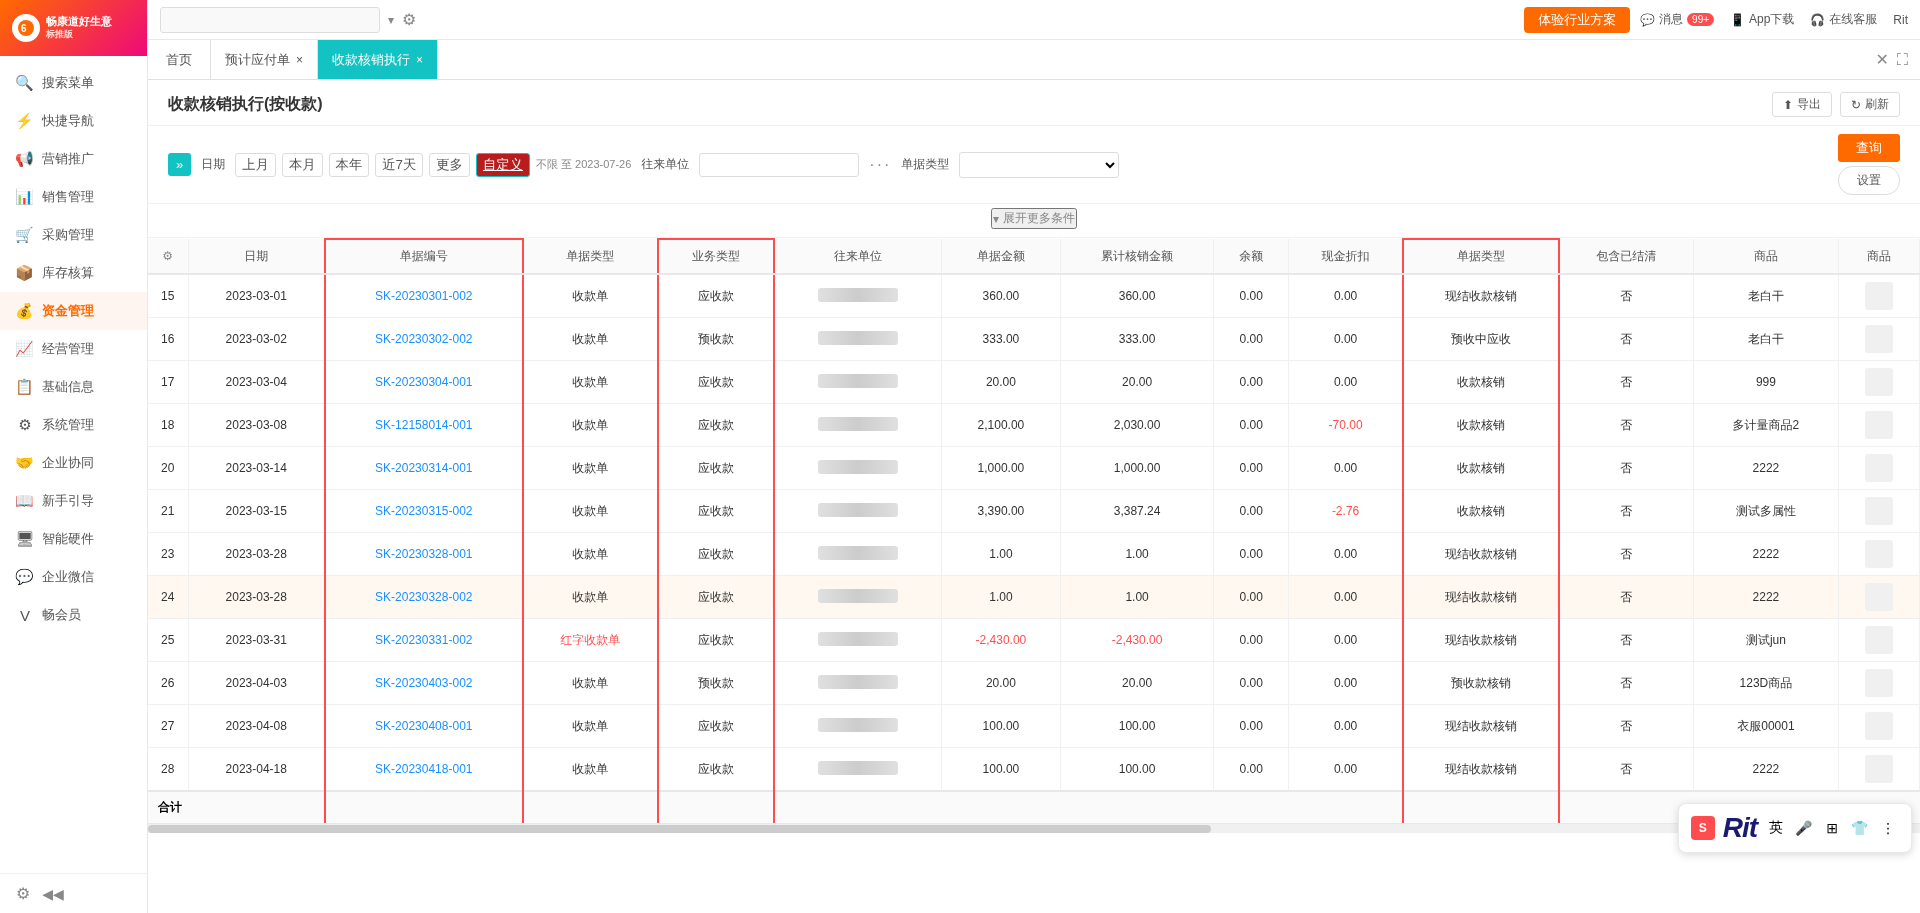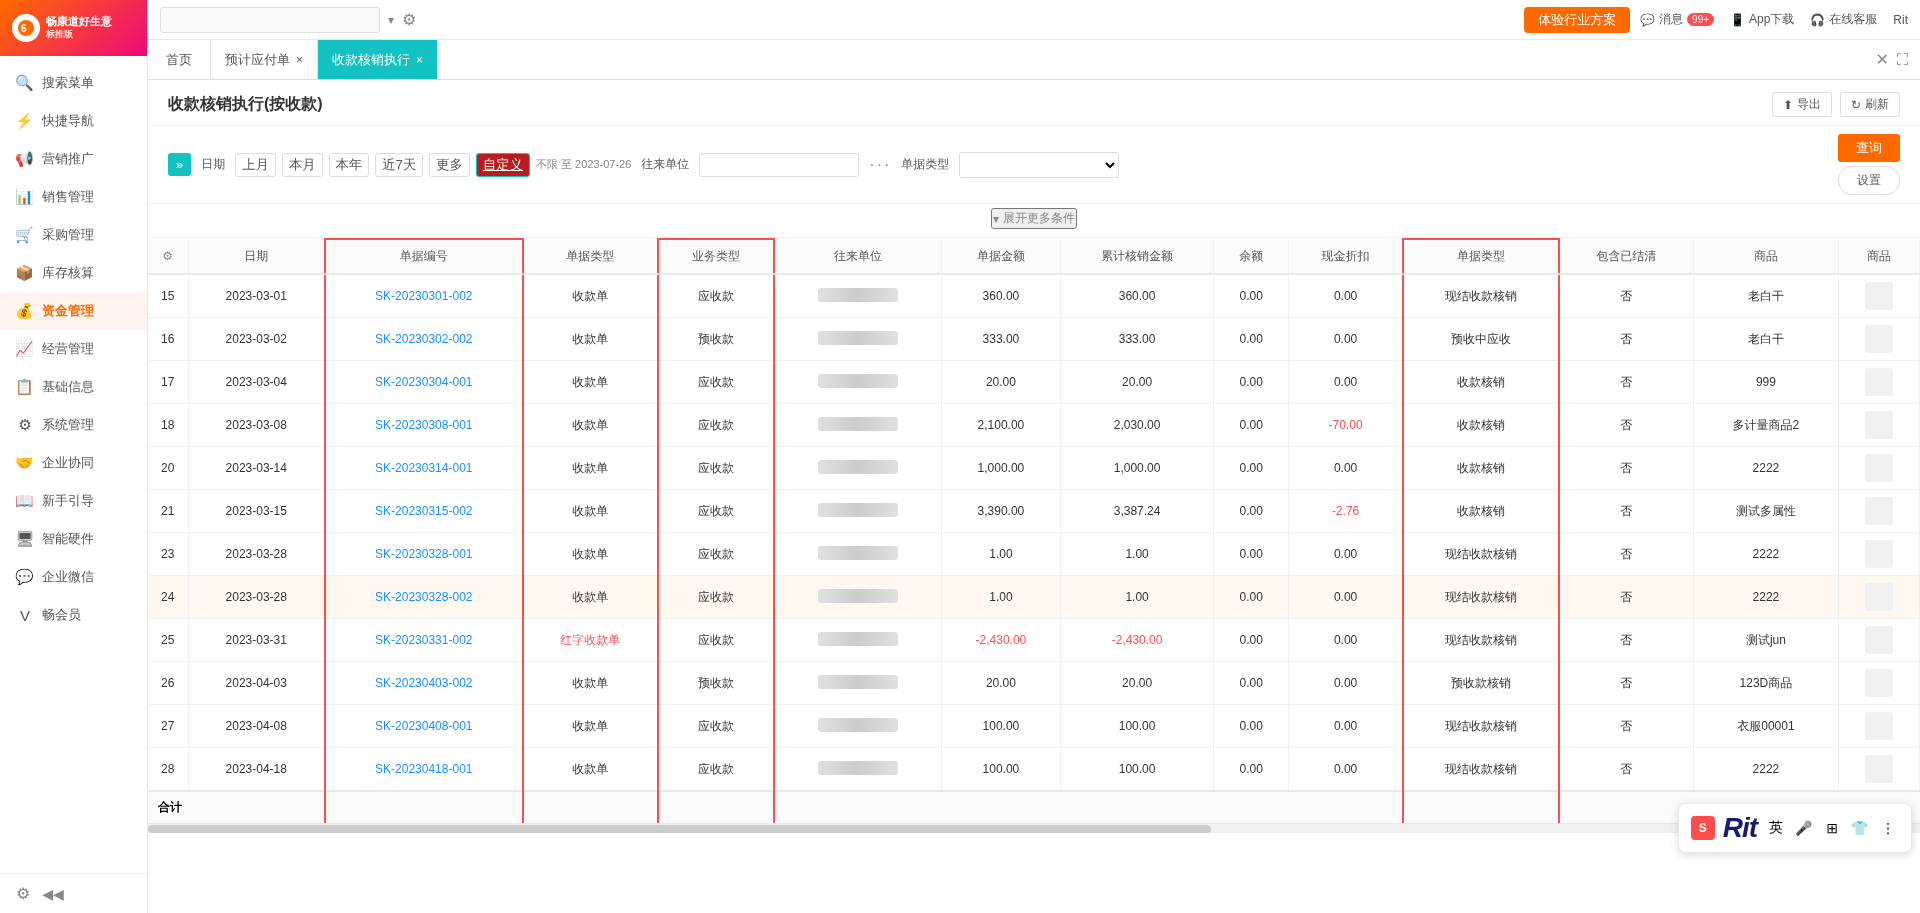--- a/index.html
+++ b/index.html
@@ -348,21 +348,21 @@
       <td>0.00</td>
       <td style="">0.00</td>
       <td class="col-highlighted" style="border-left:2px solid #ff4d4f; border-right:2px solid #ff4d4f;">收款核销</td>
       <td>否</td>
       <td>999</td>
       <td><span style="display:inline-block;width:28px;height:28px;background:#f0f0f0;border-radius:3px;vertical-align:middle;"></span></td>
     </tr>
             <tr>
       <td>18</td>
       <td>2023-03-08</td>
-      <td class="col-highlighted" style="border-left:2px solid #ff4d4f; border-right:2px solid #ff4d4f;"><a class="cell-link" href="#">SK-20230308-001</a></td>
+      <td class="col-highlighted" style="border-left:2px solid #ff4d4f; border-right:2px solid #ff4d4f;"><a class="cell-link" href="#">SK-12158014-001</a></td>
       <td style="">收款单</td>
       <td class="col-highlighted" style="border-left:2px solid #ff4d4f; border-right:2px solid #ff4d4f;">应收款</td>
       <td><span style="display:inline-block;width:80px;height:14px;background:linear-gradient(90deg,#e0e0e0,#ccc,#e0e0e0);border-radius:3px;"></span></td>
       <td style="">2,100.00</td>
       <td style="">2,030.00</td>
       <td>0.00</td>
       <td style="color:#ff4d4f;">-70.00</td>
       <td class="col-highlighted" style="border-left:2px solid #ff4d4f; border-right:2px solid #ff4d4f;">收款核销</td>
       <td>否</td>
       <td>多计量商品2</td>

